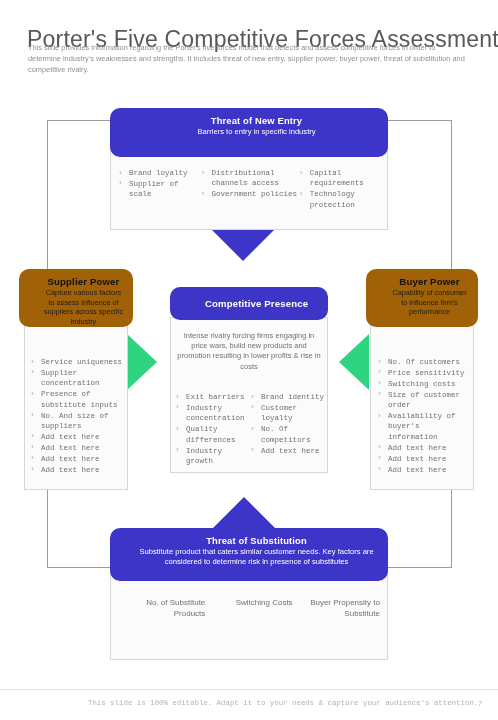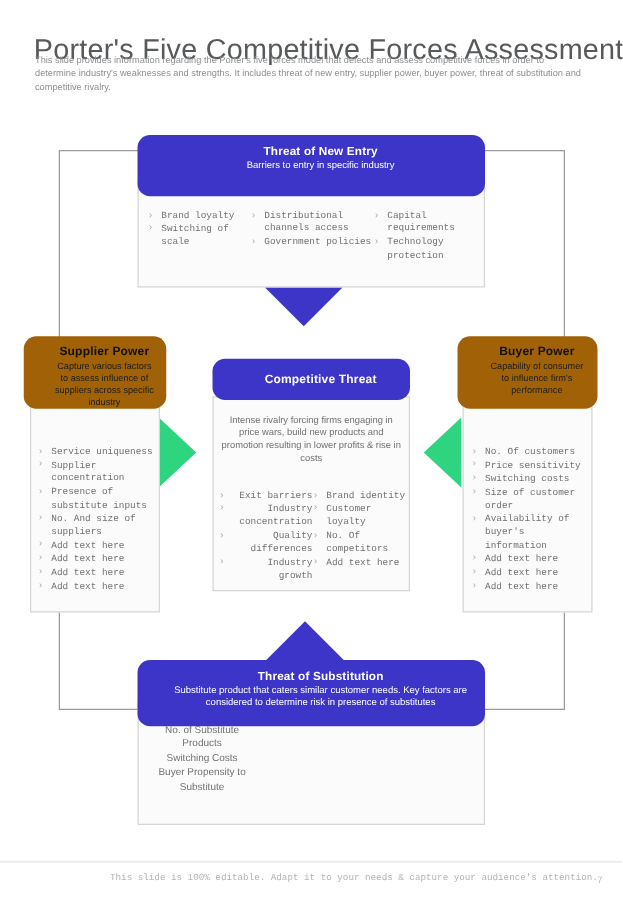--- a/index.html
+++ b/index.html
@@ -161,36 +161,35 @@
     font-size: 7.5px;
     line-height: 10.2px;
     text-align: center;
     color: #6f7173;
   }
   #rivalry-cols {
     position: absolute;
     left: 175px; top: 392px; width: 150px;
     display: flex;
   }
-  #rivalry-cols .rc1 { width: 50%; text-align: right; }
+  #rivalry-cols .rc1 { width: 50%; }
   #rivalry-cols .rc2 { width: 50%; }
 
   
   #card-substitution {
     left: 110px; top: 560px; width: 278px; height: 100px;
   }
   #head-substitution {
     left: 110px; top: 528px; width: 278px; height: 53px;
   }
   #substitution-cols {
     position: absolute;
-    left: 118px; top: 578px; width: 262px;
+    left: 118px; top: 597px; width: 262px;
     display: flex;
-    text-align: center;
-    flex-direction: column;
+    text-align: right;
   }
   #substitution-cols > div {
     width: 33.33%;
     font-size: 8px;
     line-height: 11.4px;
     color: #6f7173;
   }
 
   
   .arrow { position: absolute; width: 0; height: 0; }
@@ -254,21 +253,21 @@
 
 <div class="force-card" id="card-new-entry"></div>
 <div class="force-head blue" id="head-new-entry">
   <span class="ft">Threat of New Entry</span>
   <span class="fd">Barriers to entry in specific industry</span>
 </div>
 <div id="new-entry-cols">
   <div class="c1">
     <ul class="blist">
       <li>Brand loyalty</li>
-      <li>Switching of scale</li>
+      <li>Supplier of scale</li>
     </ul>
   </div>
   <div class="c2">
     <ul class="blist">
       <li>Distributional channels access</li>
       <li>Government  policies</li>
     </ul>
   </div>
   <div class="c3">
     <ul class="blist">
@@ -305,21 +304,21 @@
   <li>Switching costs</li>
   <li>Size of customer order</li>
   <li>Availability  of buyer's  information</li>
   <li>Add text here</li>
   <li>Add text here</li>
   <li>Add text here</li>
 </ul>
 
 <div class="force-card" id="card-rivalry"></div>
 <div class="force-head blue" id="head-rivalry">
-  <span class="ft">Competitive Threat</span>
+  <span class="ft">Competitive Presence</span>
 </div>
 <div id="rivalry-desc">Intense rivalry forcing firms engaging in price wars, build new products and promotion  resulting in lower  profits &amp; rise in costs</div>
 <div id="rivalry-cols">
   <div class="rc1">
     <ul class="blist">
       <li>Exit barriers</li>
       <li>Industry concentration</li>
       <li>Quality differences</li>
       <li>Industry  growth</li>
     </ul>

